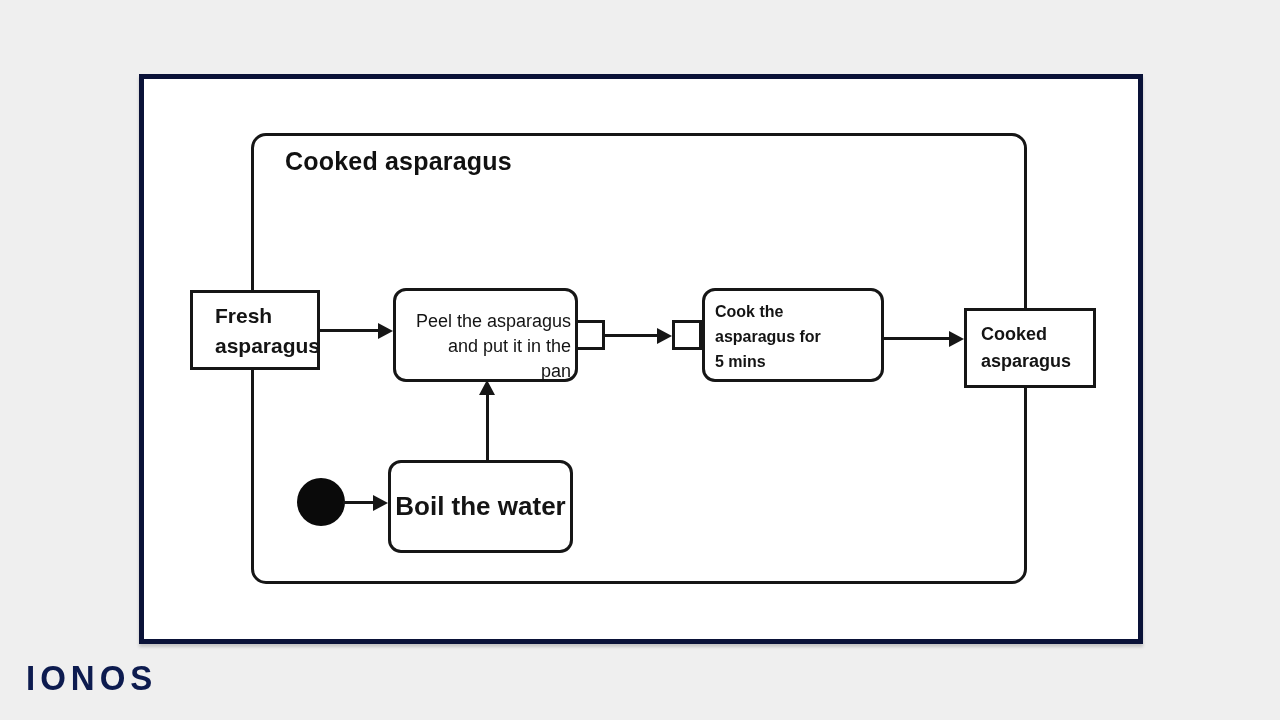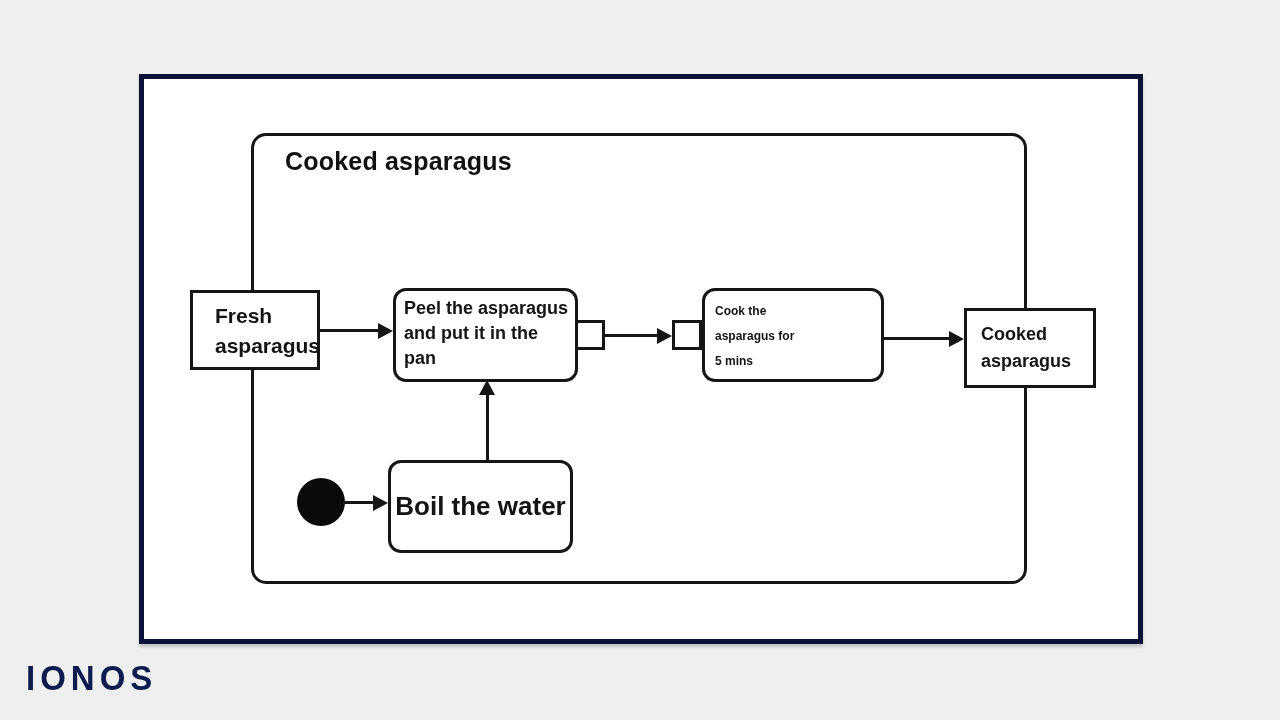--- a/index.html
+++ b/index.html
@@ -61,26 +61,27 @@
   .action-node{
     border-radius:13px;
   }
   .node-fresh{
     left:190px;top:290px;width:130px;height:80px;
     font-size:21px;font-weight:600;line-height:30px;
     padding:8px 6px 0 22px;
   }
   .node-peel{
     left:393px;top:288px;width:185px;height:94px;
-    font-size:18px;font-weight:700;line-height:25px;
-    padding:5px 4px 0 8px;
+    font-size:18px;font-weight:400;line-height:25px;
+    padding:18px 4px 0 8px;
+    text-align:right;
   }
   .node-cook{
     left:702px;top:288px;width:182px;height:94px;
-    font-size:12px;font-weight:600;line-height:25px;
+    font-size:16px;font-weight:600;line-height:25px;
     padding:8px 4px 0 10px;
   }
   .node-cooked{
     left:964px;top:308px;width:132px;height:80px;
     font-size:18px;font-weight:600;line-height:27px;
     padding:10px 4px 0 14px;
   }
   .node-boil{
     left:388px;top:460px;width:185px;height:93px;
     font-size:26px;font-weight:700;

